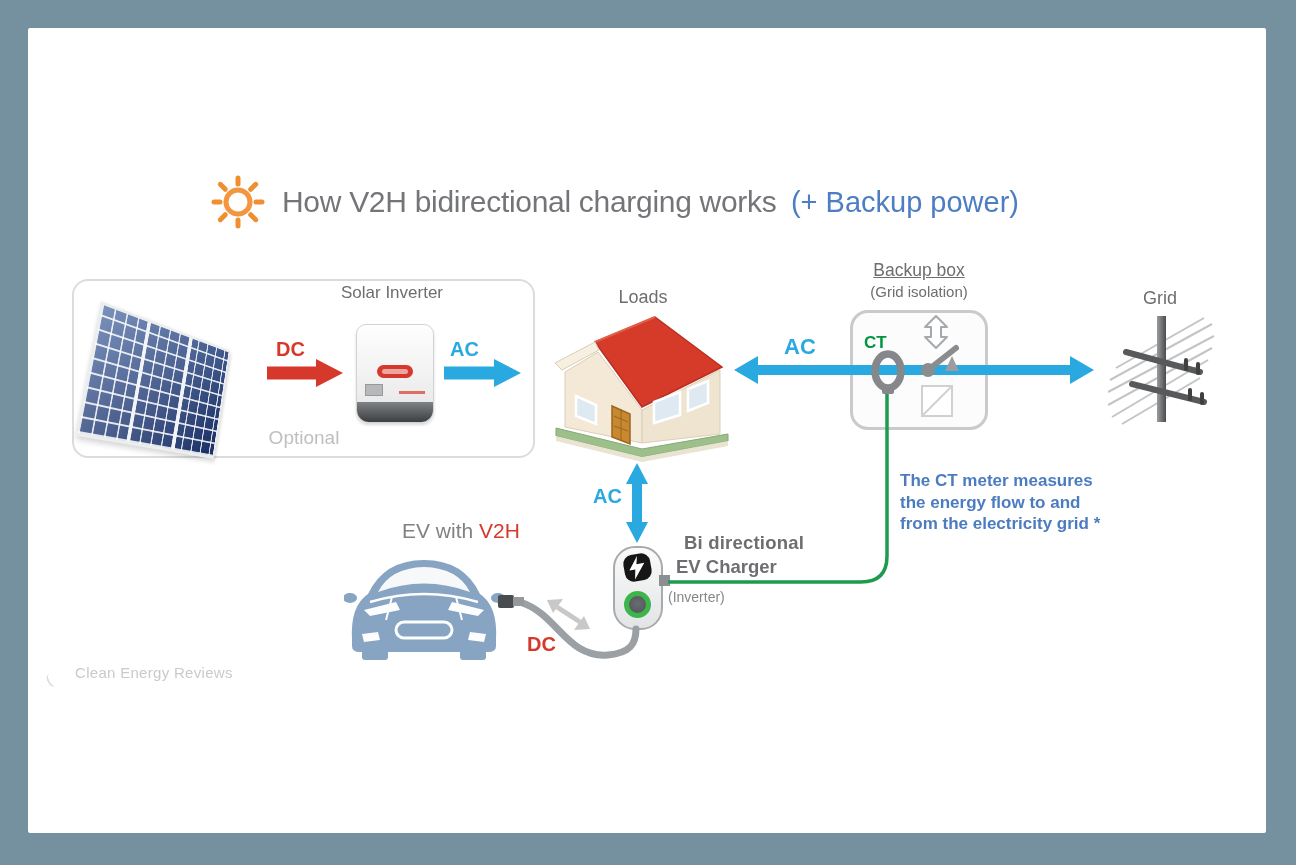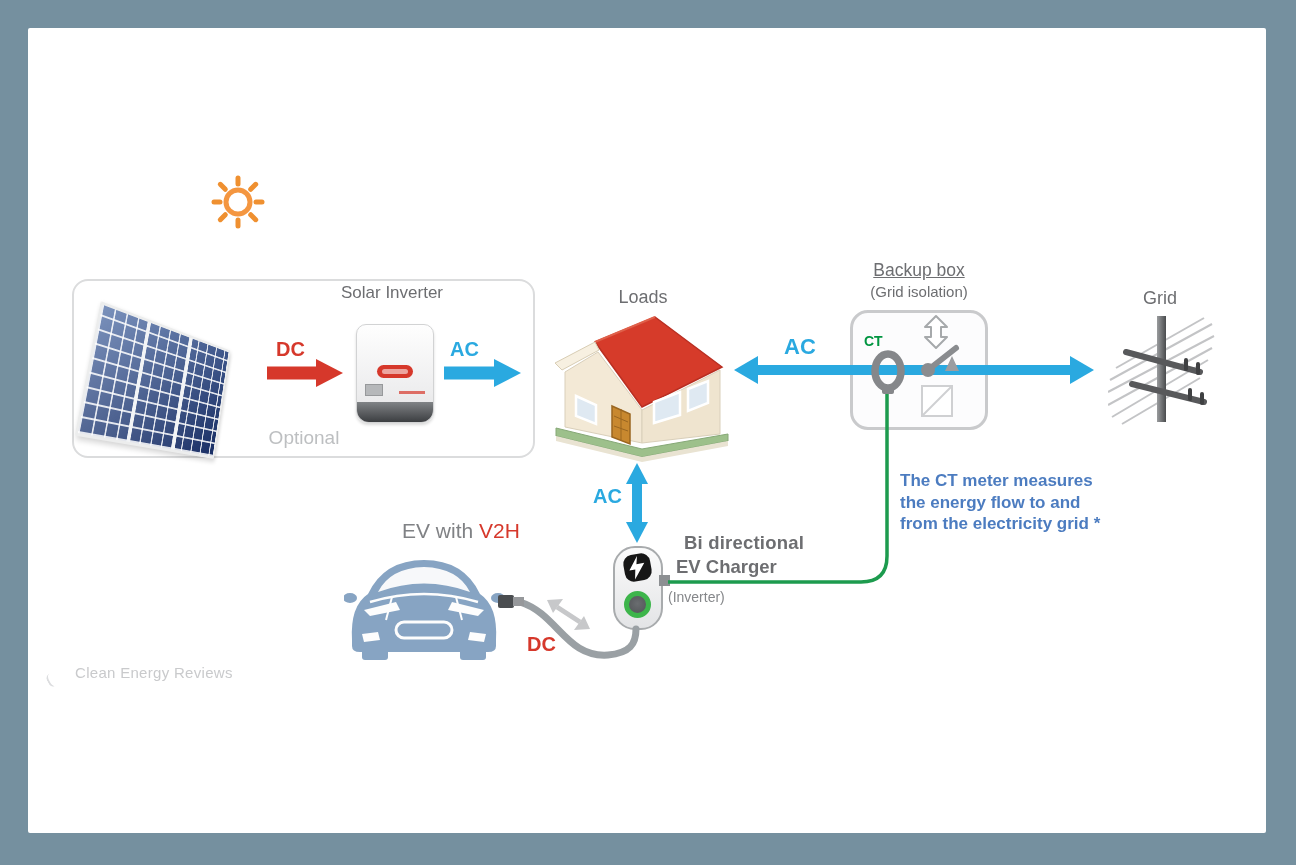--- a/index.html
+++ b/index.html
@@ -60,21 +60,21 @@
     border:1px solid #d2d3d4;border-radius:10px 10px 12px 12px;box-shadow:0 2px 3px rgba(0,0,0,.15);}
   .inv-logo{position:absolute;left:20px;top:40px;width:36px;height:13px;background:#d6382b;border-radius:7px;}
   .inv-logo::after{content:"";position:absolute;left:5px;top:4px;width:26px;height:5px;background:rgba(255,255,255,.55);border-radius:3px;}
   .inv-display{position:absolute;left:8px;bottom:26px;width:16px;height:10px;background:#b6b8ba;border:1px solid #97999b;}
   .inv-redline{position:absolute;right:8px;bottom:28px;width:26px;height:3px;background:#d6382b;opacity:.7;}
   .inv-bottom{position:absolute;left:0;bottom:0;width:100%;height:20px;background:linear-gradient(180deg,#808386,#3c3e41);border-radius:0 0 12px 12px;}
 
   
   .backup-box{position:absolute;left:850px;top:310px;width:138px;height:120px;border:3px solid #c9cacc;border-radius:18px;background:#fcfcfd;z-index:10;box-sizing:border-box;}
   .backup-internals{position:absolute;left:850px;top:310px;z-index:40;}
-  .lbl-ct{position:absolute;left:864px;top:333px;font-size:14px;font-weight:bold;color:#009540;z-index:45;}
+  .lbl-ct{position:absolute;left:864px;top:333px;font-size:17px;font-weight:bold;color:#009540;z-index:45;}
 
   
   .charger{position:absolute;left:613px;top:546px;width:50px;height:84px;z-index:10;
     background:linear-gradient(180deg,#fbfbfb,#e3e4e6);border:2px solid #a8abad;border-radius:22px;box-sizing:border-box;}
   .chg-logo{position:absolute;left:9px;top:6px;width:27px;height:27px;background:#161616;border-radius:9px;transform:rotate(-10deg);}
   .chg-socket{position:absolute;left:9px;top:43px;width:27px;height:27px;border-radius:50%;border:5px solid #3db54b;background:radial-gradient(circle at 50% 45%,#6a6d70,#515457);box-sizing:border-box;}
   .chg-plug{position:absolute;left:44px;top:27px;width:11px;height:11px;background:#8c8f92;}
 
   .svg-abs{position:absolute;z-index:8;}
   .overlay{position:absolute;left:0;top:0;z-index:30;pointer-events:none;}
@@ -92,20 +92,24 @@
         <line x1="28" y1="4" x2="28" y2="10"></line>
         <line x1="28" y1="46" x2="28" y2="52"></line>
         <line x1="4" y1="28" x2="10" y2="28"></line>
         <line x1="46" y1="28" x2="52" y2="28"></line>
         <line x1="10.3" y1="10.3" x2="15.3" y2="15.3"></line>
         <line x1="45.7" y1="10.3" x2="40.7" y2="15.3"></line>
         <line x1="10.3" y1="45.7" x2="15.3" y2="40.7"></line>
         <line x1="45.7" y1="45.7" x2="40.7" y2="40.7"></line>
       </g>
     </svg>
+    <div>
+      <span class="title-main">How V2H bidirectional charging works</span>
+      <span class="title-suffix">(+ Backup power)</span>
+    </div>
   </div>
 
   <div class="solar-box"></div>
   <div class="pv-wrap">
       <div class="pv"></div>
     </div>
   <div class="lbl ctr lbl-solar-inverter">Solar Inverter</div>
   <div class="lbl lbl-dc1">DC</div>
   <div class="lbl lbl-ac1">AC</div>
   <div class="lbl ctr lbl-optional">Optional</div>

